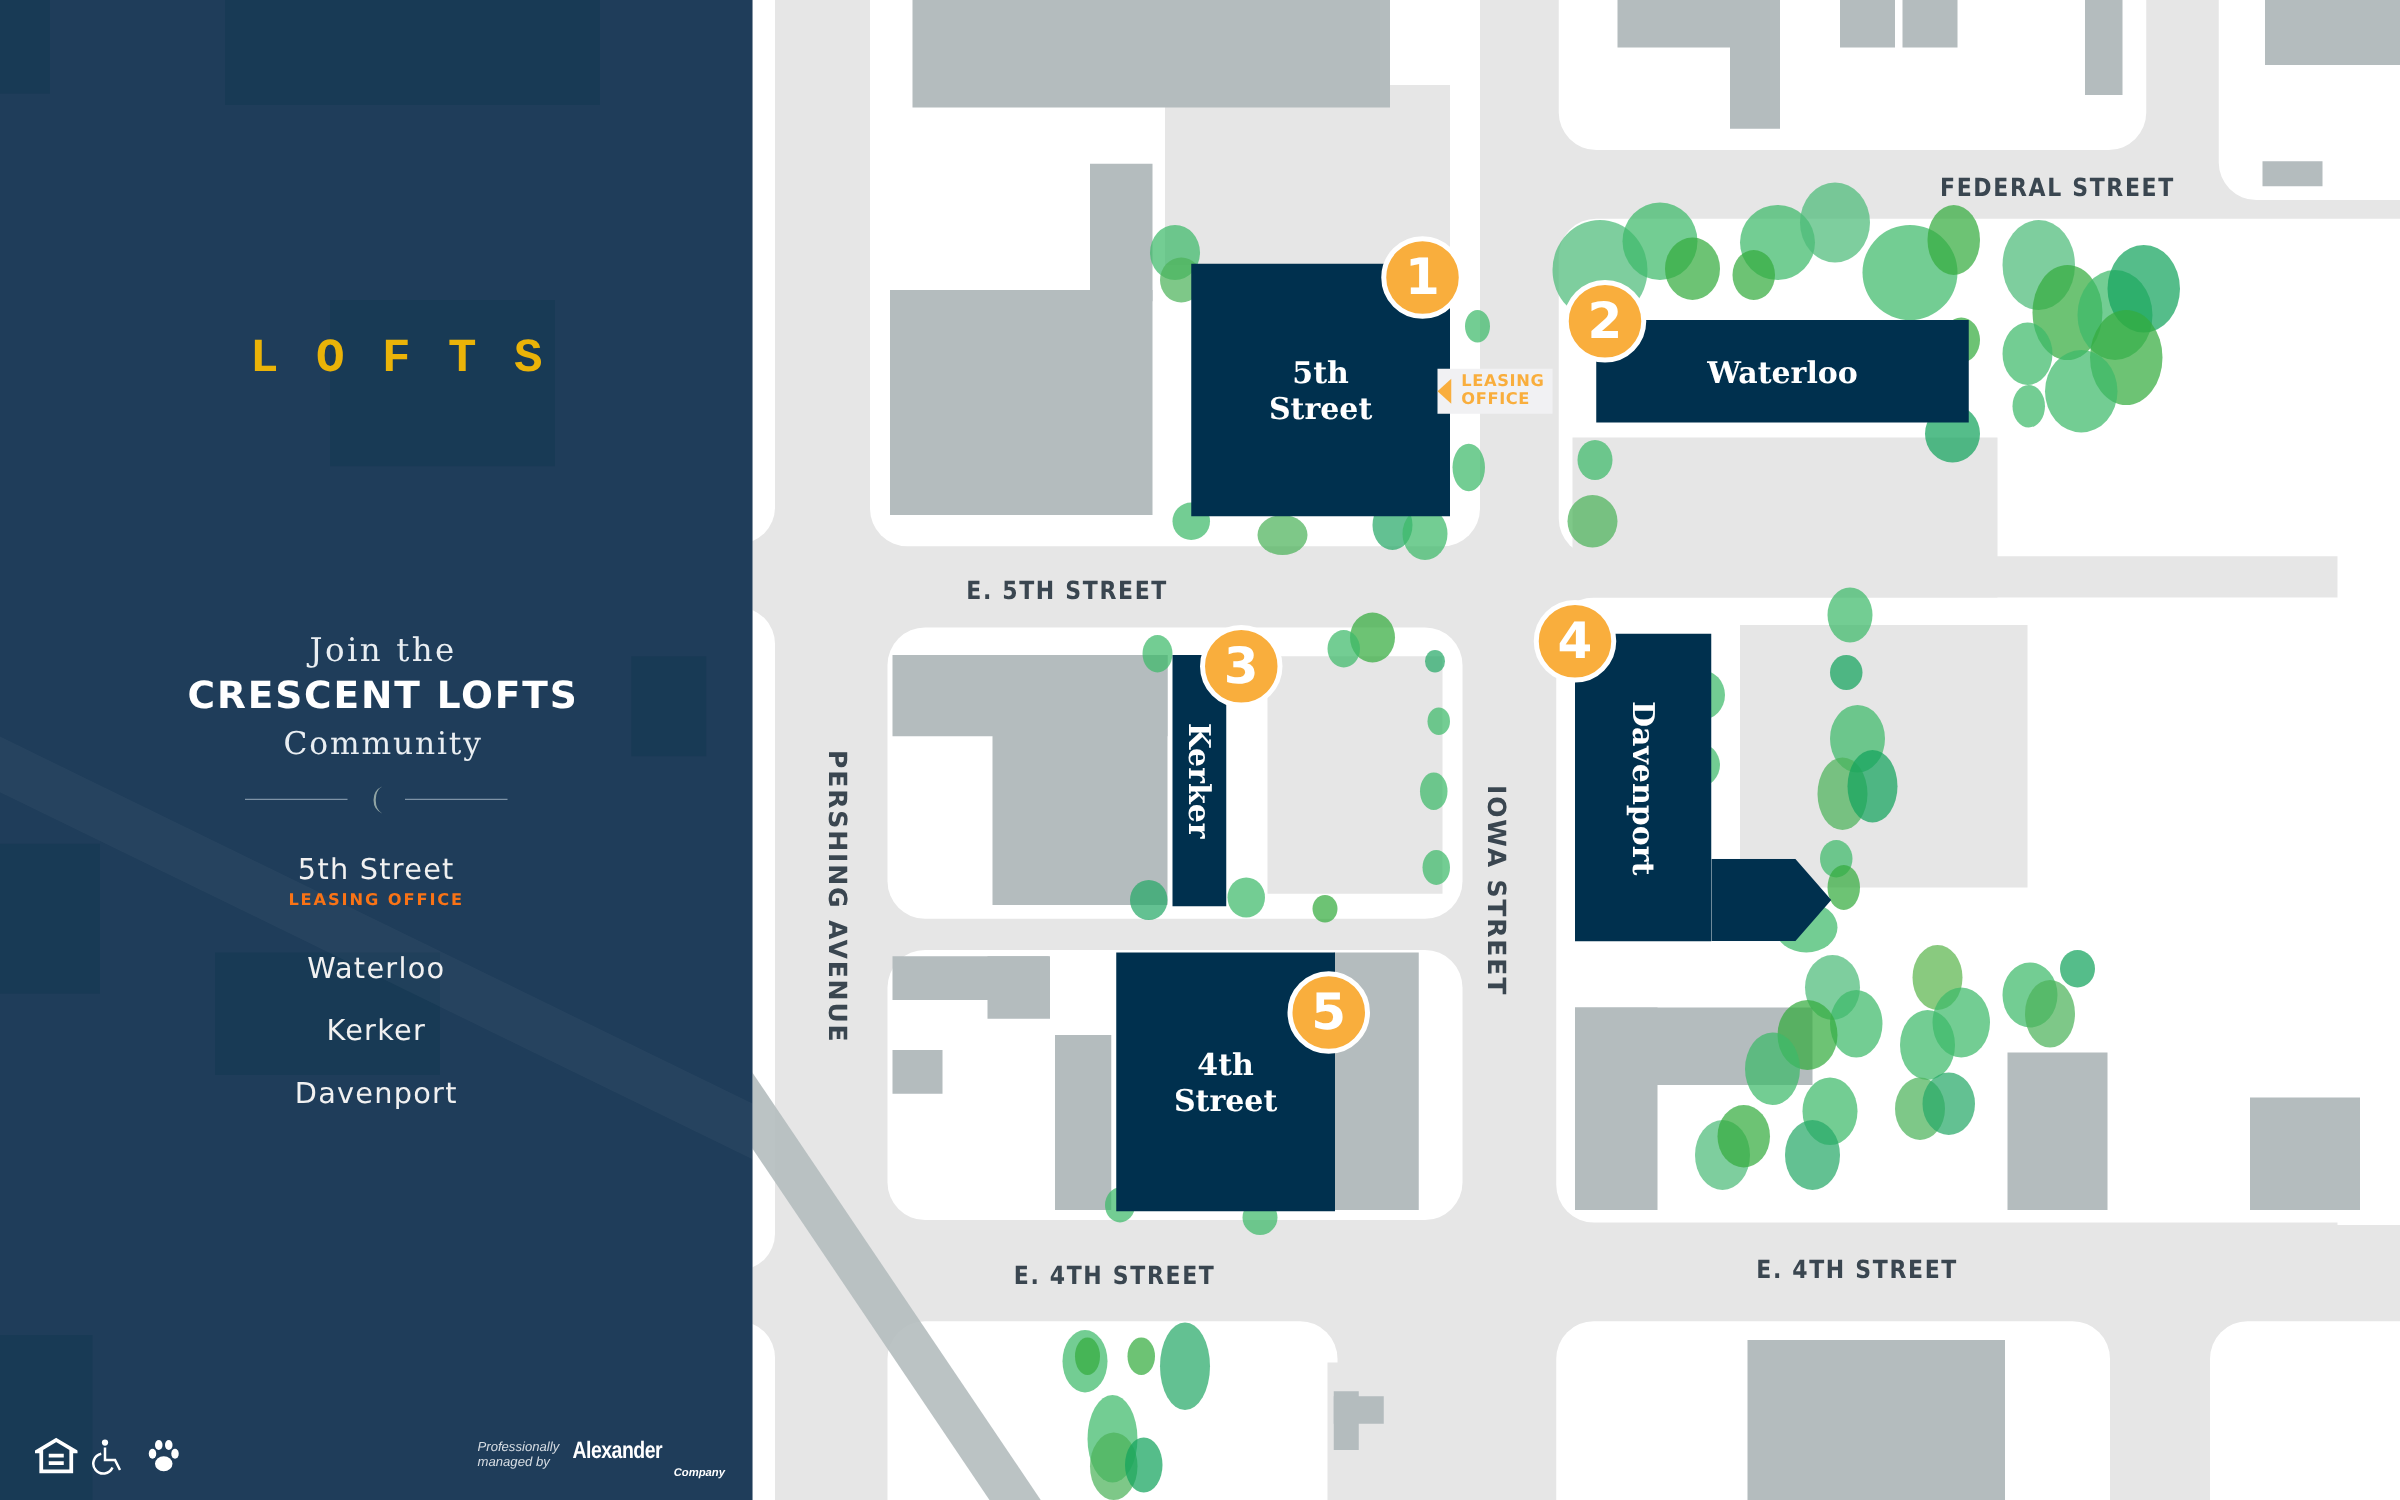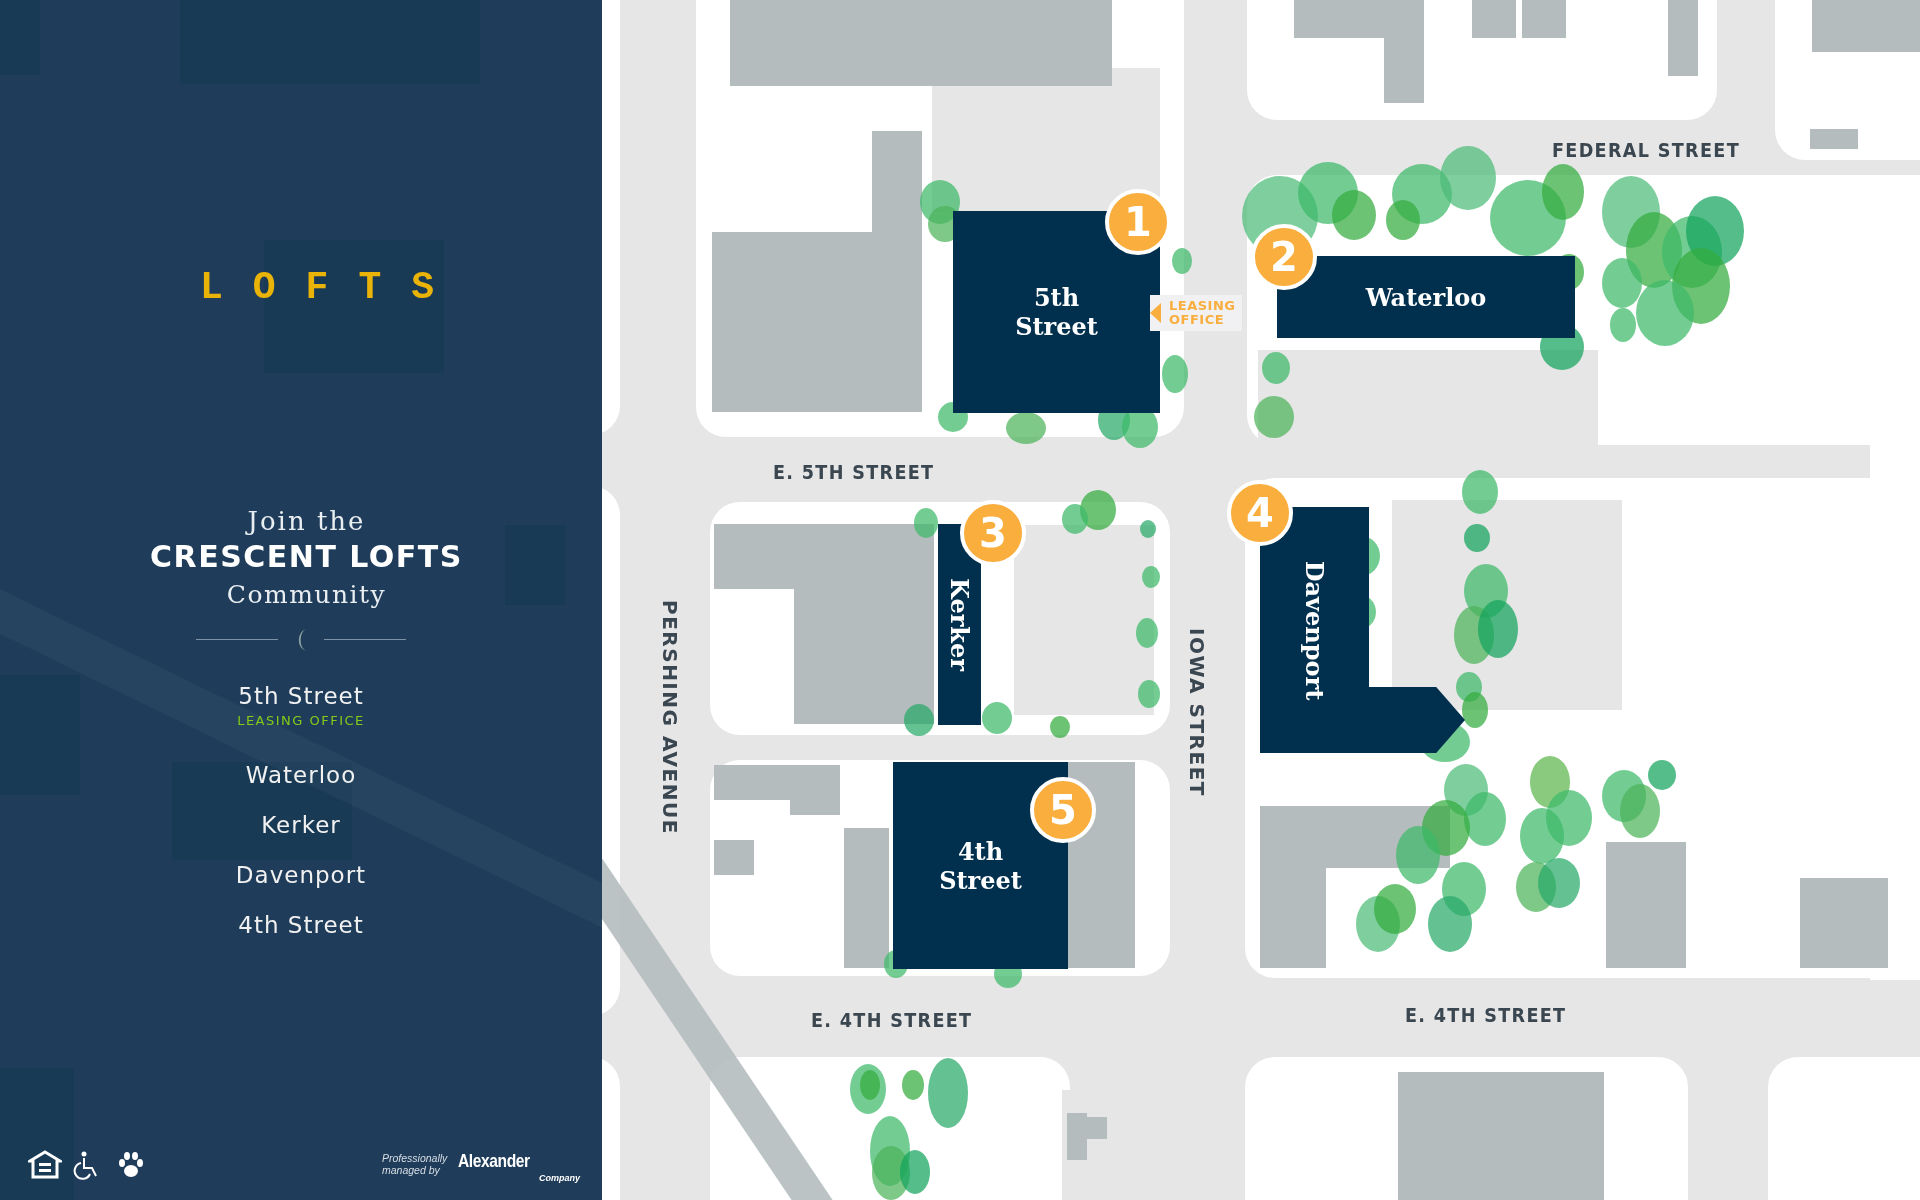--- a/index.html
+++ b/index.html
@@ -40,21 +40,21 @@
   .join-2 { top: 539px; font-family: "DejaVu Sans", sans-serif; font-weight: 700; font-size: 30px; letter-spacing: 1.5px; }
   .join-3 { top: 580px; font-family: "DejaVu Serif", serif; font-size: 25px; letter-spacing: 1.5px; color: #e9eef2; }
 
   .divider { position: absolute; top: 628px; left: 196px; width: 210px; height: 24px; }
   .divider .line { position: absolute; top: 11px; height: 1px; width: 82px; background: #7e93a6; }
   .divider .l { left: 0; } .divider .r { right: 0; }
   .divider .moon { position: absolute; left: 92px; top: 0; width: 22px; height: 24px; }
 
   .menu { position: absolute; top: 683px; left: 0; width: 602px; text-align: center; }
   .menu-item { display: block; color: #f1f1f1; font-family: "DejaVu Sans", sans-serif; font-size: 23px; letter-spacing: 1px; cursor: pointer; }
-  .menu-item .sub { display: block; color: #84cc16; font-size: 13px; font-weight: 400; letter-spacing: 1.5px; margin-top: 4px; }
+  .menu-item .sub { display: block; color: #f97316; font-size: 13px; font-weight: 700; letter-spacing: 1.5px; margin-top: 4px; }
   .mi-0 { height: 79px; }
   .mi-1, .mi-2, .mi-3, .mi-4 { height: 50px; }
 
   .footer-icons { position: absolute; left: 28px; top: 1150px; display: flex; gap: 10px; align-items: center; }
   .footer-icons span { display: inline-block; width: 34px; height: 30px; }
   .managed { position: absolute; right: 20px; top: 1150px; width: 200px; height: 40px; }
   .managed .pm { position: absolute; left: 0; top: 2px; color: #d8dee4; font-style: italic; font-size: 10.5px; line-height: 12px; text-align: left; width: 68px; }
   .managed .brand { position: absolute; left: 76px; top: 0; color: #fff; font-family: "Liberation Sans", sans-serif; font-weight: 700; font-size: 19px; letter-spacing: -0.5px; transform: scaleX(.82); transform-origin: left; }
   .managed .co { position: absolute; right: 2px; top: 23px; color: #fff; font-style: italic; font-weight: 700; font-size: 9px; }
 
@@ -124,23 +124,20 @@
       <span class="sub">LEASING OFFICE</span>
     </a>
     <a class="menu-item mi-1">
       <span>Waterloo</span>
     </a>
     <a class="menu-item mi-2">
       <span>Kerker</span>
     </a>
     <a class="menu-item mi-3">
       <span>Davenport</span>
-    </a>
-    <a class="menu-item mi-4">
-      <span>4th Street</span>
     </a>
   </nav>
 
   <div class="footer-icons">
     <span>
       <svg viewBox="0 0 34 30" width="34" height="30">
           <path d="M17 2 L32 11 L29 11 L29 27 L5 27 L5 11 L2 11 Z" fill="none" stroke="#fff" stroke-width="3"></path>
           <rect x="11" y="13" width="12" height="3" fill="#fff"></rect>
           <rect x="11" y="19" width="12" height="3" fill="#fff"></rect>
         </svg>

